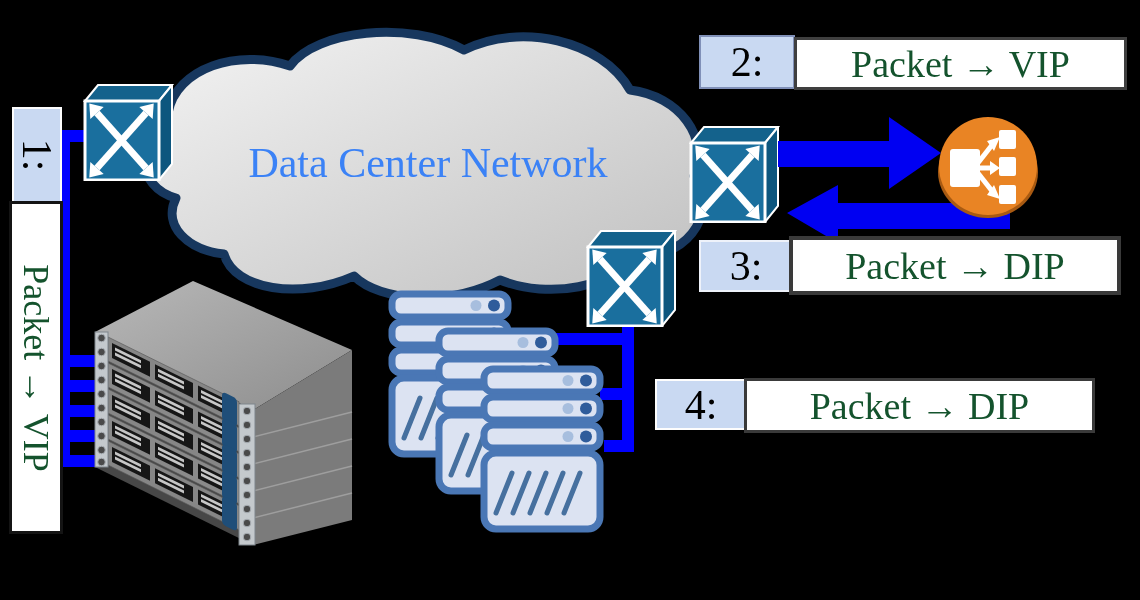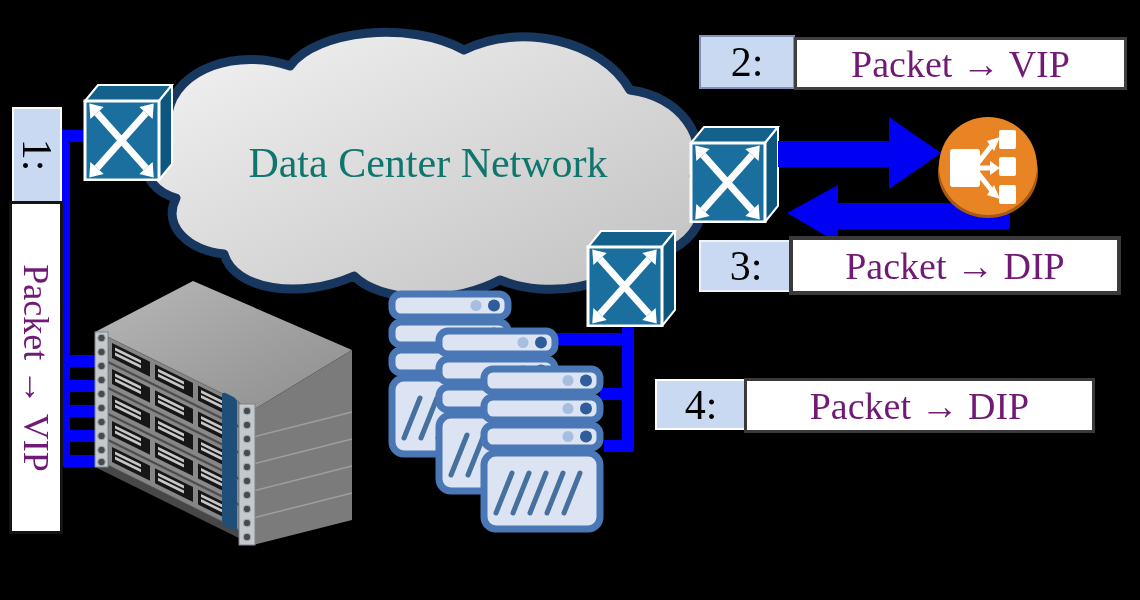--- a/index.html
+++ b/index.html
@@ -1,25 +1,25 @@
 <!DOCTYPE html>
 <html><head>
 <meta charset="utf-8">
 <style>
   html,body{margin:0;padding:0;background:#000;}
   #canvas{position:relative;width:1140px;height:600px;background:#000;overflow:hidden;
           font-family:"Liberation Serif", serif;}
   .abs{position:absolute;}
   .num-badge{position:absolute;background:#c9d9f2;color:#000;display:flex;align-items:center;
              justify-content:center;font-size:42px;line-height:1;}
-  .packet-box{position:absolute;background:#ffffff;color:#701a75;display:flex;align-items:center;
+  .packet-box{position:absolute;background:#ffffff;color:#14532d;display:flex;align-items:center;
               justify-content:center;font-size:38px;line-height:1;}
   .vrot{transform:rotate(90deg);white-space:nowrap;}
   #cloud-label{position:absolute;left:168px;top:139px;width:520px;text-align:center;
-               font-size:42px;color:#0f766e;z-index:3;}
+               font-size:42px;color:#3b82f6;z-index:3;}
   svg{display:block;}
 </style>
 </head>
 <body>
 
 <div id="canvas">
 
   <svg class="abs" style="left:0;top:0;z-index:1" width="1140" height="600" viewBox="0 0 1140 600">
     <defs>
       <linearGradient id="cloudGrad" x1="0" y1="0" x2="1" y2="1">

